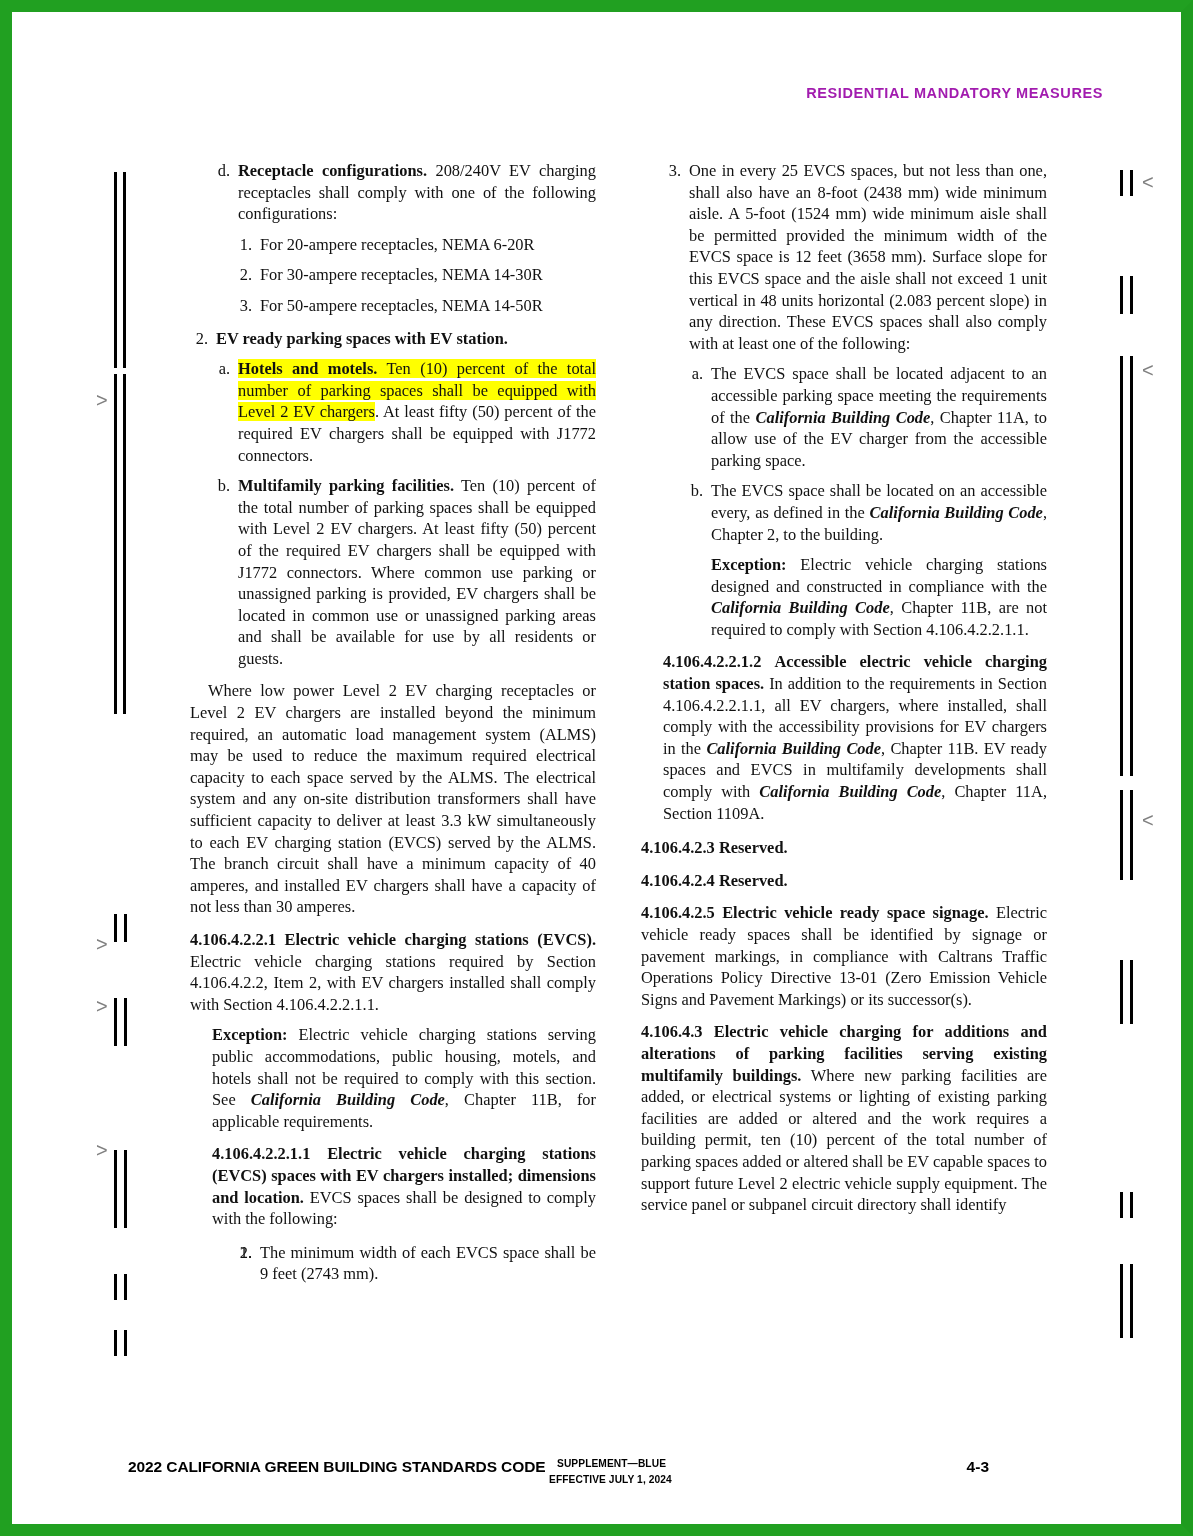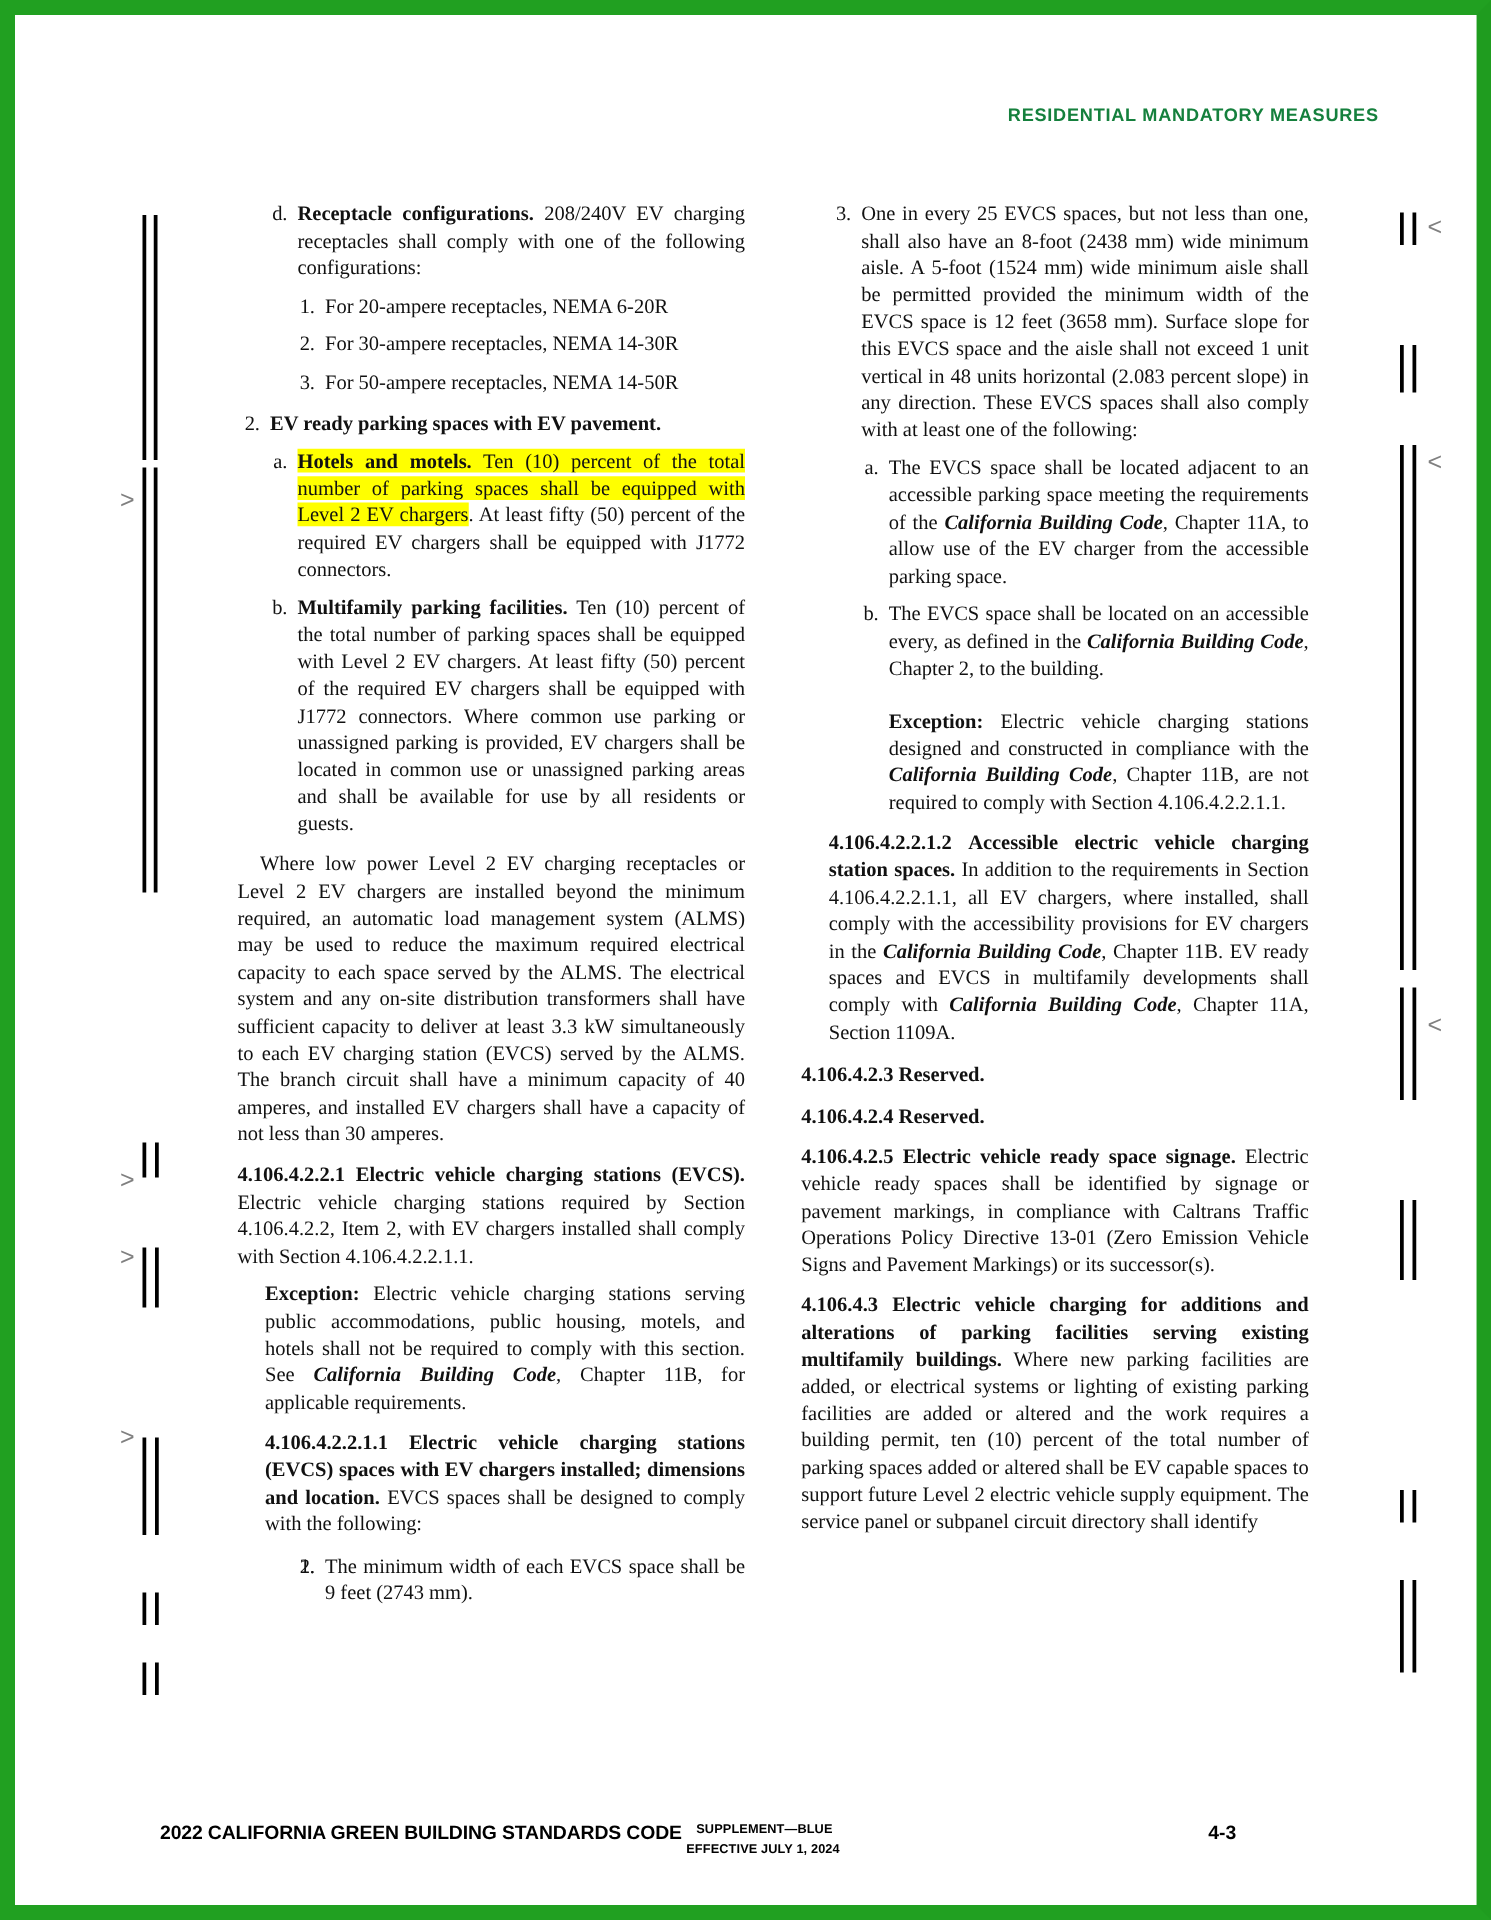--- a/index.html
+++ b/index.html
@@ -41,21 +41,21 @@
     background: #fff;
   }
 
   .running-head {
     position: absolute;
     right: 78px; top: 73px;
     font-family: "Liberation Sans", "DejaVu Sans", sans-serif;
     font-weight: bold;
     font-size: 14.5px;
     letter-spacing: 0.6px;
-    color: #15803d;
+    color: #a21caf;
     white-space: nowrap;
   }
 
   #columns {
     position: absolute;
     left: 0; top: 148px;
     width: 1169px;
     height: 1215px;
   }
   .col {
@@ -223,21 +223,21 @@
           <span>For 30-ampere receptacles, NEMA 14-30R</span>
         </div>
         <div class="li indent2">
           <span class="mk">3.</span>
           <span>For 50-ampere receptacles, NEMA 14-50R</span>
         </div>
       </div>
 
       <div class="li" style="margin-top:11px;">
         <span class="mk">2.</span>
-        <b>EV ready parking spaces with EV pavement.</b>
+        <b>EV ready parking spaces with EV station.</b>
       </div>
 
       <div class="li indent1">
         <span class="mk">a.</span>
         <span class="hl"><b>Hotels and motels.</b> <span>Ten (10) percent of the total number of parking spaces shall be equipped with Level 2 EV chargers</span></span><span>. At least fifty (50) percent of the required EV chargers shall be equipped with J1772 connectors.</span>
       </div>
 
       <div class="li indent1">
         <span class="mk">b.</span>
         <b>Multifamily parking facilities.</b>
@@ -283,21 +283,21 @@
       <div class="li indent2">
         <span class="mk">a.</span>
         <span>The EVCS space shall be located adjacent to an accessible parking space meeting the requirements of the </span><i>California Building Code</i><span>, Chapter 11A, to allow use of the EV charger from the accessible parking space.</span>
       </div>
 
       <div class="li indent2">
         <span class="mk">b.</span>
         <span>The EVCS space shall be located on an accessible every, as defined in the </span><i>California Building Code</i><span>, Chapter 2, to the building.</span>
       </div>
 
-      <p class="indent2" style="margin-top:21px; padding-left:26px;">
+      <p class="indent2" style="margin-top:9px; padding-left:26px;">
         <b>Exception:</b>
         <span>Electric vehicle charging stations designed and constructed in compliance with the </span><i>California Building Code</i><span>, Chapter 11B, are not required to comply with Section 4.106.4.2.2.1.1.</span>
       </p>
 
       <p class="sec indent1" style="margin-top:11px;">
         <b>4.106.4.2.2.1.2</b>
         <b>Accessible electric vehicle charging station spaces.</b>
         <span>In addition to the requirements in Section 4.106.4.2.2.1.1, all EV chargers, where installed, shall comply with the accessibility provisions for EV chargers in the </span><i>California Building Code</i><span>, Chapter 11B. EV ready spaces and EVCS in multifamily developments shall comply with </span><i>California Building Code</i><span>, Chapter 11A, Section 1109A.</span>
       </p>
 

